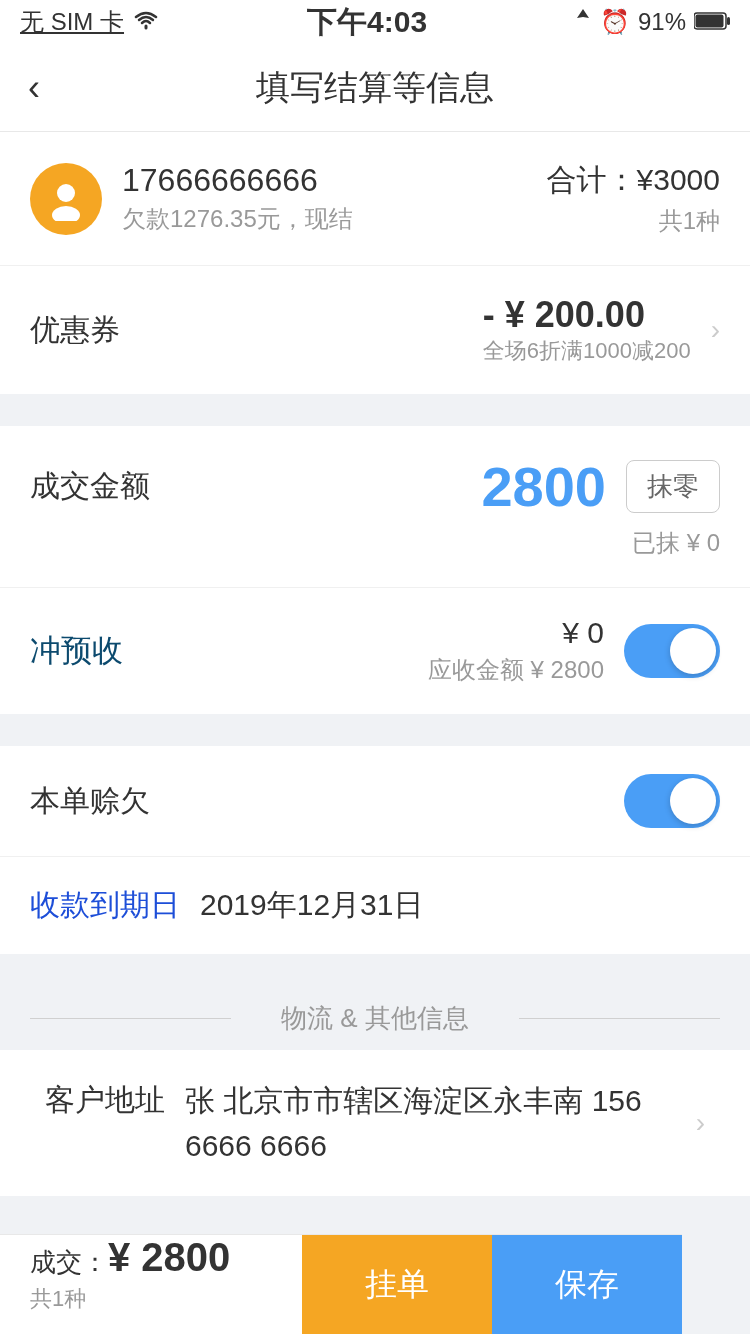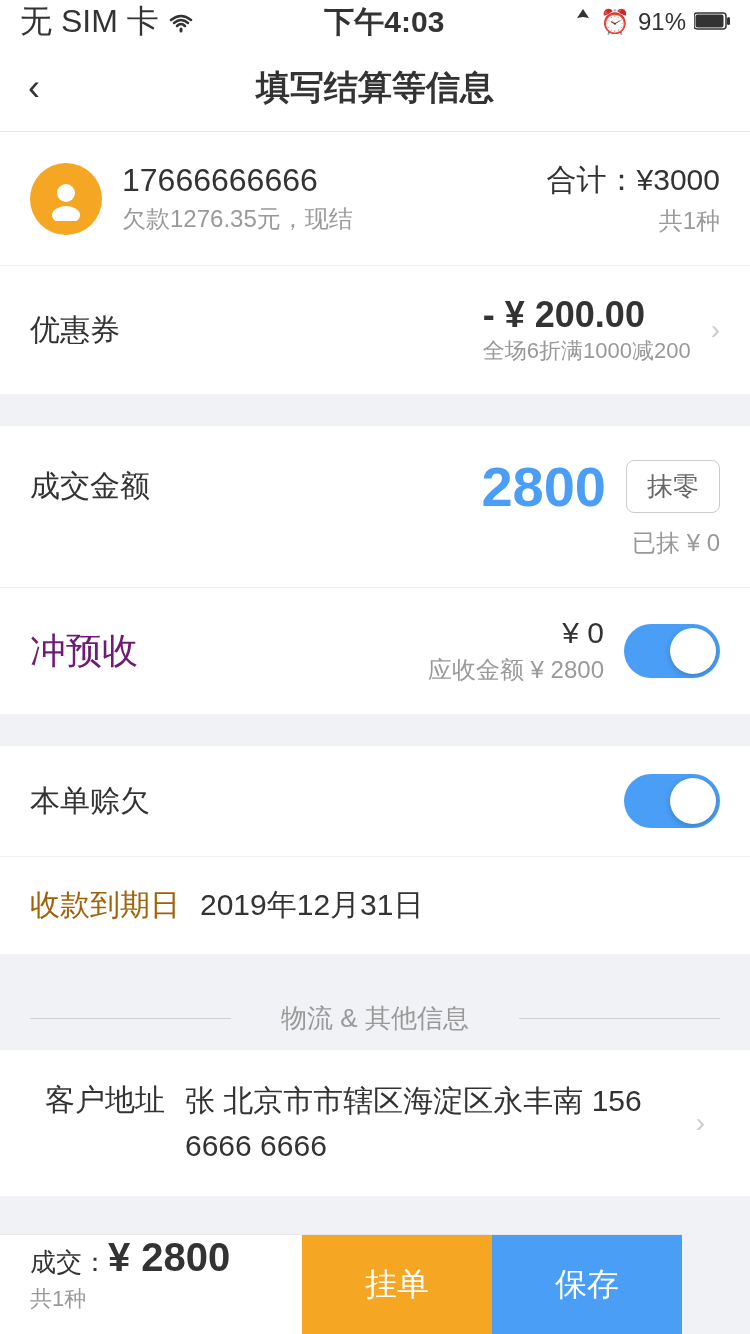--- a/index.html
+++ b/index.html
@@ -22,21 +22,22 @@
       align-items: center;
       justify-content: space-between;
       padding: 0 20px;
       font-size: 26px;
       font-weight: 500;
     }
     .status-left {
       display: flex;
       align-items: center;
       gap: 8px;
-      font-size: 32px;
+      font-size: 24px;
+      text-decoration: underline;
     }
     .status-center {
       font-size: 30px;
       font-weight: 700;
     }
     .status-right {
       display: flex;
       align-items: center;
       gap: 8px;
       font-size: 24px;
@@ -55,21 +56,21 @@
     }
     .nav-back {
       position: absolute;
       left: 28px;
       font-size: 36px;
       color: #333;
       cursor: pointer;
     }
     .nav-title {
       font-size: 34px;
-      font-weight: 700;
+      font-weight: 400;
       color: #333;
       text-align: center;
     }
 
     
     .section-white {
       background: #fff;
       margin-bottom: 16px;
     }
     .section-divider {
@@ -207,22 +208,22 @@
       background: #fff;
       padding: 28px 30px;
       border-top: 1px solid #f0f0f0;
     }
     .prepay-row {
       display: flex;
       align-items: center;
       justify-content: space-between;
     }
     .prepay-label {
-      font-size: 36px;
-      color: #701a75;
+      font-size: 31px;
+      color: #0c4a6e;
     }
     .prepay-right {
       display: flex;
       align-items: center;
       gap: 20px;
     }
     .prepay-values {
       text-align: right;
     }
     .prepay-amount {
@@ -277,21 +278,21 @@
       padding: 28px 30px;
       border-top: 1px solid #f0f0f0;
     }
     .duedate-row {
       display: flex;
       align-items: center;
       gap: 20px;
     }
     .duedate-label {
       font-size: 30px;
-      color: #a16207;
+      color: #1d4ed8;
       white-space: nowrap;
     }
     .duedate-value {
       font-size: 30px;
       color: #333;
     }
 
     
     .logistics-divider {
       background: #f0f2f5;

